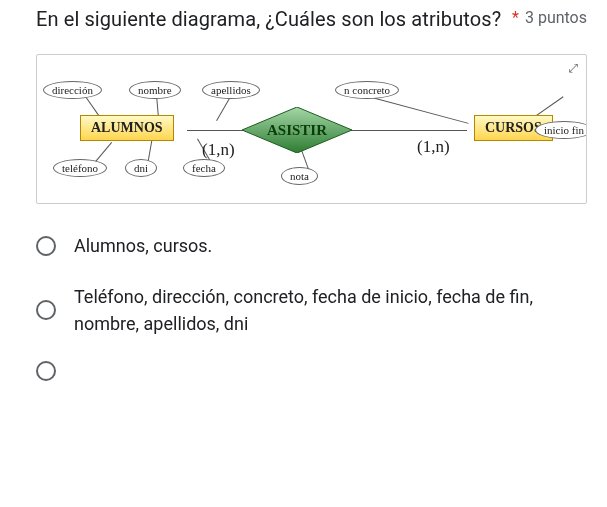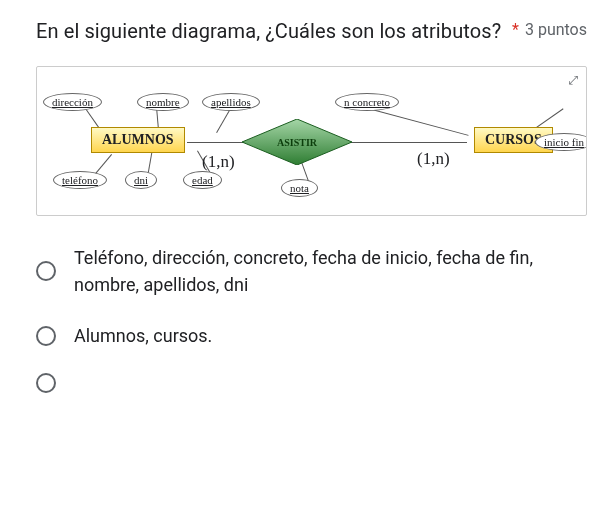--- a/index.html
+++ b/index.html
@@ -4,21 +4,21 @@
 <style>
   * { box-sizing: border-box; margin: 0; padding: 0; }
   body {
     font-family: Roboto, Arial, sans-serif;
     background: #fff;
     width: 607px;
     height: 507px;
     overflow: hidden;
     color: #202124;
   }
-  .container { padding: 16px 20px 0 36px; }
+  .container { padding: 4px 20px 0 36px; }
   .question-header { display: flex; align-items: flex-start; margin-bottom: 20px; }
   .question-text { font-size: 20px; line-height: 1.5; flex: 1; padding-right: 10px; letter-spacing: 0.1px; }
   .points-wrap { display: flex; align-items: center; font-size: 16px; color: #5f6368; white-space: nowrap; margin-top: 4px; }
   .asterisk { color: #d93025; margin-right: 6px; }
   .diagram-box {
     border: 1px solid #ccc;
     border-radius: 2px;
     padding: 10px 0 10px 0;
     margin-bottom: 28px;
     position: relative;
@@ -37,33 +37,32 @@
   }
   .rel-diamond {
     position: absolute;
     width: 110px;
     height: 46px;
   }
   .rel-diamond svg { position: absolute; top:0; left:0; }
   .rel-label {
     position: absolute; top: 0; left: 0; width: 100%; height: 100%;
     display: flex; align-items: center; justify-content: center;
-    font-weight: bold; font-size: 10px; font-family: Georgia, serif;
+    font-weight: bold; font-size: 15px; font-family: Georgia, serif;
     color: #0b3d0b;
   }
   .attr {
     position: absolute;
     border: 1px solid #666;
     border-radius: 50%;
     background: #fff;
     font-size: 11px;
     padding: 2px 8px;
     white-space: nowrap;
     font-family: Georgia, serif;
-    text-decoration: underline;
   }
   .line { position: absolute; background: #555; height: 1px; transform-origin: 0 0; }
   .card { position: absolute; font-size: 17px; font-family: Georgia, serif; }
   .expand-icon { position: absolute; top: 6px; right: 8px; color: #5f6368; font-size: 12px; }
   .options { margin-top: 4px; }
   .option-row {
     display: flex; align-items: center;
     margin-bottom: 24px;
     cursor: pointer;
   }
@@ -102,25 +101,25 @@
       <div class="line" style="left:310px; top:65px; width:120px;"></div>
 
       <div class="line" style="left:265px; top:85px; width:25px; transform:rotate(70deg);"></div>
 
       <div class="line" style="left:335px; top:32px; width:100px; transform:rotate(15deg);"></div>
 
       <div class="line" style="left:485px; top:60px; width:50px; transform:rotate(-35deg);"></div>
       <div class="line" style="left:485px; top:68px; width:45px; transform:rotate(5deg);"></div>
 
       <div class="attr" style="left:6px; top:16px;">dirección</div>
-      <div class="attr" style="left:100px; top:16px;">nombre</div>
+      <div class="attr" style="left:92px; top:16px;">nombre</div>
       <div class="attr" style="left:165px; top:16px;text-align:center;">apellidos</div>
       <div class="attr" style="left:298px; top:16px;">n concreto</div>
 
-      <div class="ent" style="left:54px; top:50px;font-family:Liberation Serif, serif;">ALUMNOS</div>
+      <div class="ent" style="left:43px; top:50px;font-family:Liberation Serif, serif;">ALUMNOS</div>
 
       <div class="rel-diamond" style="left:205px; top:42px;">
         <svg width="110" height="46" viewBox="0 0 110 46">
           <polygon points="55,0 110,23 55,46 0,23" fill="url(#g1)" stroke="#1b5e20"></polygon>
           <defs>
             <linearGradient id="g1" x1="0" y1="0" x2="0" y2="1">
               <stop offset="0%" stop-color="#a5d6a7"></stop>
               <stop offset="100%" stop-color="#2e7d32"></stop>
             </linearGradient>
           </defs>
@@ -130,33 +129,33 @@
 
       <div class="ent" style="left:428px; top:50px;margin-left:9px;">CURSOS</div>
 
       <div class="attr" style="left:498px; top:56px;">inicio fin</div>
 
       <div class="card" style="left:165px; top:75px;">(1,n)</div>
       <div class="card" style="left:380px; top:72px;">(1,n)</div>
 
       <div class="attr" style="left:16px; top:94px;">teléfono</div>
       <div class="attr" style="left:88px; top:94px;">dni</div>
-      <div class="attr" style="left:146px; top:94px;">edad</div>
+      <div class="attr" style="left:146px; top:94px;">fecha</div>
       <div class="attr" style="left:244px; top:102px;">nota</div>
 
     </div>
   </div>
 
   <div class="options">
     <div class="option-row">
       <div class="radio"></div>
-      <div class="option-text">Teléfono, dirección, concreto, fecha de inicio, fecha de fin, nombre, apellidos, dni</div>
+      <div class="option-text">Alumnos, cursos.</div>
     </div>
     <div class="option-row">
       <div class="radio"></div>
-      <div class="option-text">Alumnos, cursos.</div>
+      <div class="option-text">Teléfono, dirección, concreto, fecha de inicio, fecha de fin, nombre, apellidos, dni</div>
     </div>
     <div class="option-row">
       <div class="radio"></div>
     </div>
   </div>
 
 </div>
 
 </body></html>

